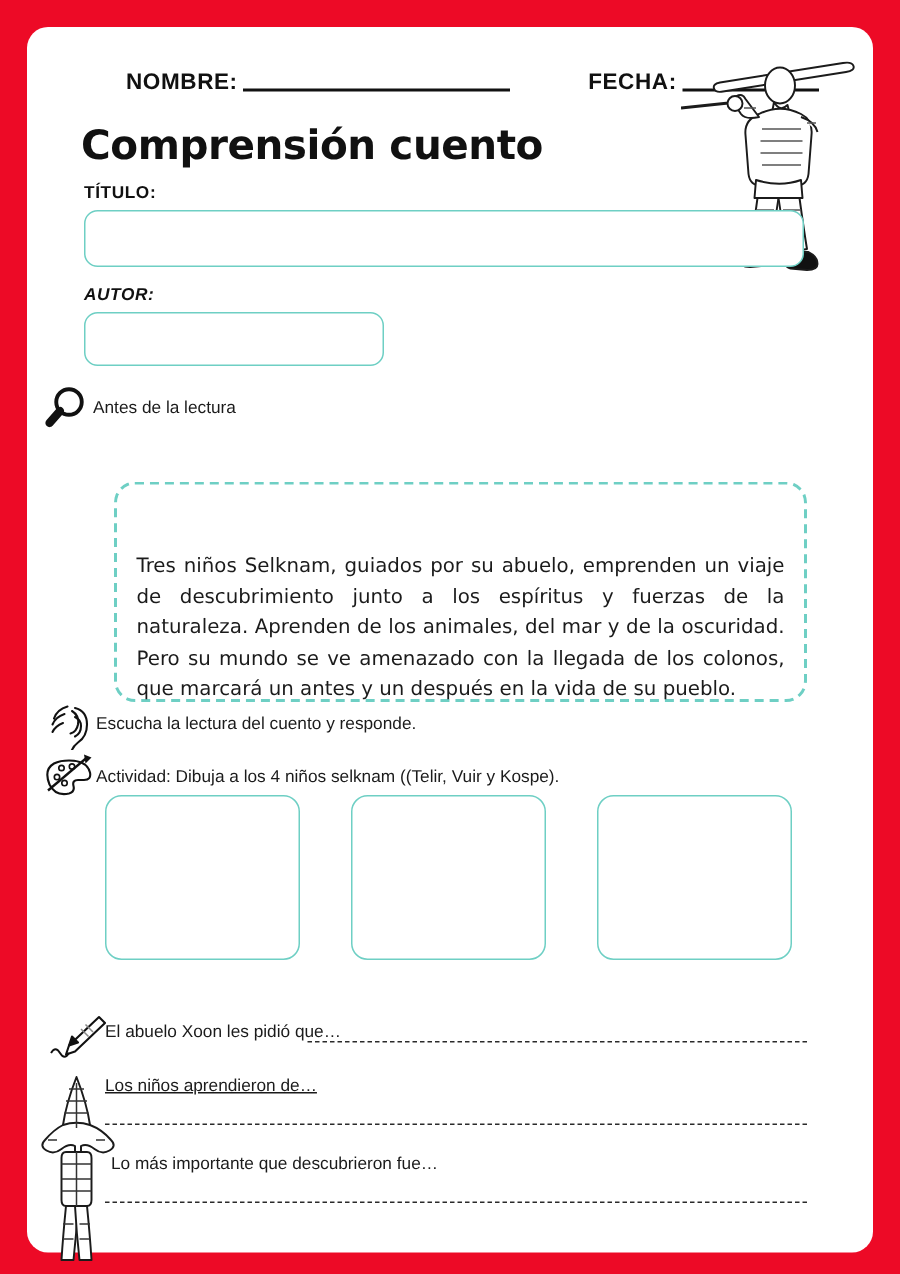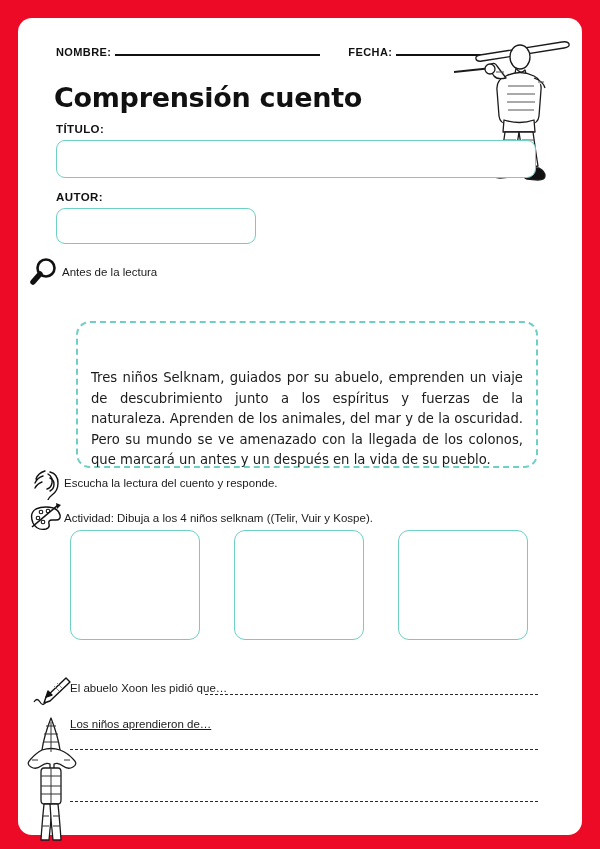--- a/index.html
+++ b/index.html
@@ -15,38 +15,38 @@
     width: 564px; height: 817px;
     background: #FFFFFF;
     border-radius: 14px;
   }
 
   .inner { position: absolute; left: 0; top: 0; width: 564px; height: 817px; }
 
   
   .hdr { position: absolute; left: 38px; top: 28px; width: 490px;
          display: flex; align-items: flex-end; }
-  .hdr-lab { font-size: 11px; font-weight: bold; letter-spacing: .4px;
-             color: #111; white-space: nowrap; }
+  .hdr-lab { font-size: 15px; font-weight: bold; letter-spacing: .4px;
+             color: #111; white-space: nowrap; margin-left: 28px; }
   .rule { border-bottom: 2px solid #111; height: 1px; margin: 0 0 2px 4px; }
   .rule-name { width: 205px; }
   .rule-date { width: 105px; }
   .sp { width: 28px; }
 
   
   .title {
     position: absolute; left: 36px; top: 64px;
     font-size: 27px; font-weight: 900; color: #111;
     letter-spacing: -0.3px; font-family: "DejaVu Sans", sans-serif;
   }
 
   .sublabel { position: absolute; font-size: 11.5px; font-weight: bold;
               letter-spacing: .4px; color: #111; }
   .lab-titulo { left: 38px; top: 105px; }
-  .lab-autor  { left: 38px; top: 173px; }
+  .lab-autor  { left: 38px; top: 173px; font-style: italic; }
 
   .tbox { position: absolute; border: 1.6px solid #6ECFC4; border-radius: 9px;
           background: #fff; }
   .box-titulo { left: 38px; top: 122px; width: 480px; height: 38px; }
   .box-autor  { left: 38px; top: 190px; width: 200px; height: 36px; }
 
   
   .irow { position: absolute; display: flex; align-items: center; }
   .icn { width: 34px; height: 34px; flex: none; }
   .itxt { font-size: 11.5px; color: #1b1b1b; }
@@ -206,16 +206,17 @@
       <path d="M12 44 h6 M44 44 h6"></path>
     </g>
   </svg>
 
   <div class="prompt p1">El abuelo Xoon les pidió que…</div>
   <div class="dash d1"></div>
 
   <div class="prompt p2">Los niños aprendieron de…</div>
   <div class="dash d2"></div>
 
+  <div class="prompt p3">Lo más importante que descubrieron fue…</div>
   <div class="dash d3"></div>
 
  </div>
 </div>
 
 </body></html>

